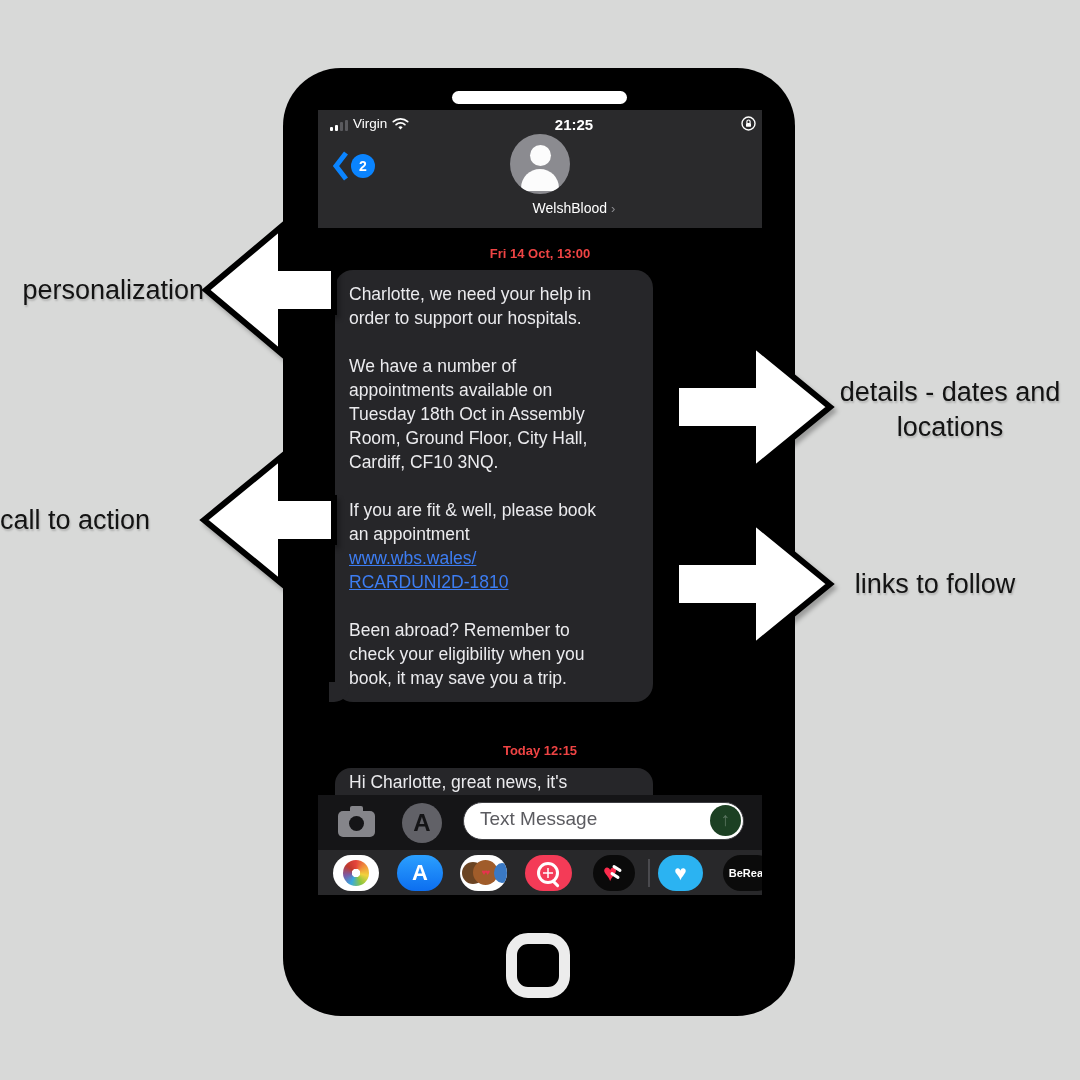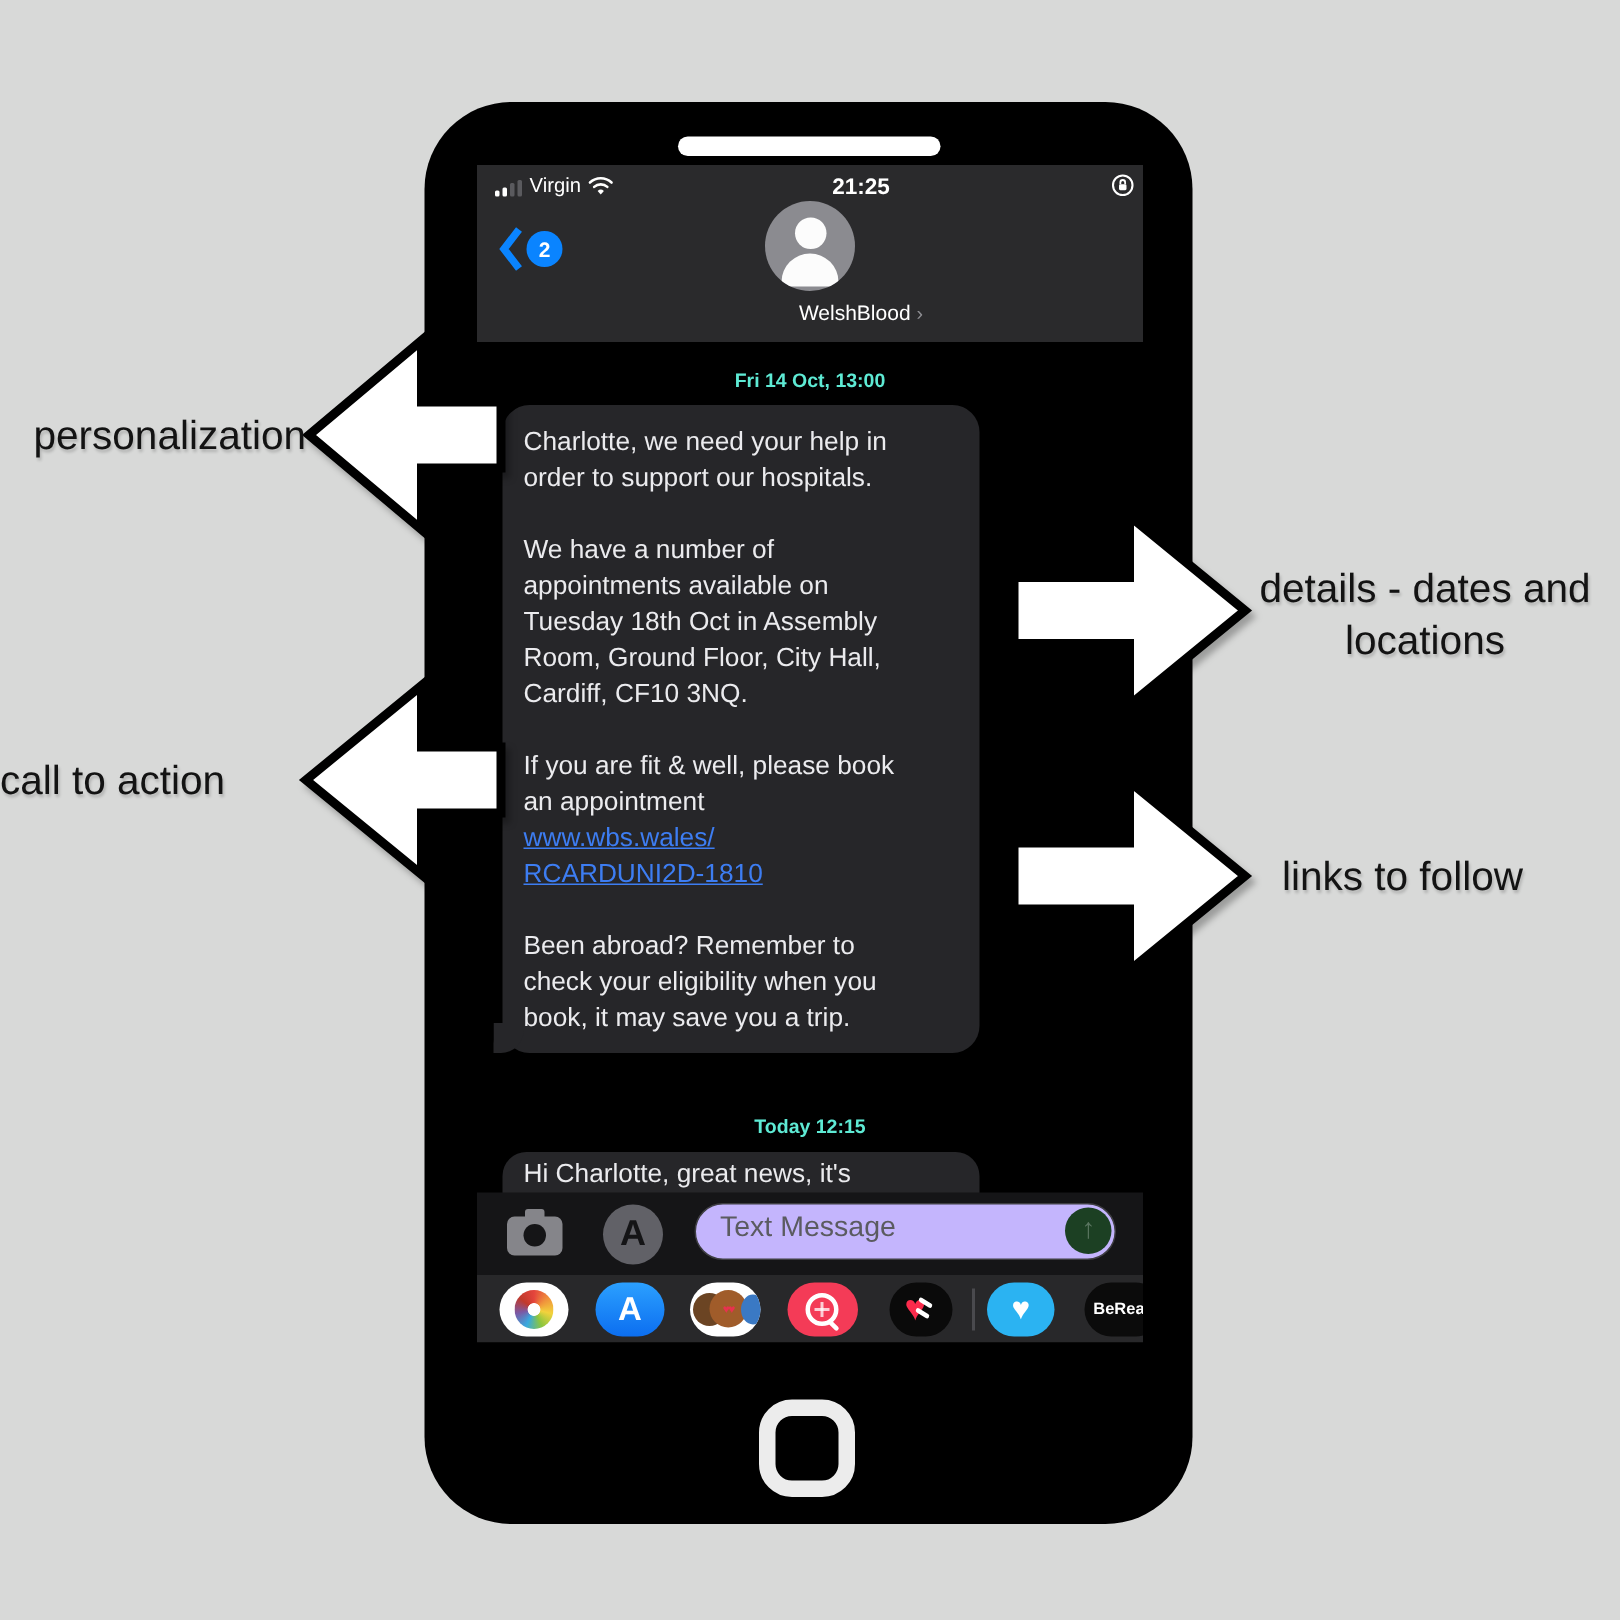--- a/index.html
+++ b/index.html
@@ -32,40 +32,40 @@
   .batt svg{position:absolute;left:7px;top:-2px;}
 
   .back-wrap{position:absolute;left:14px;top:40px;width:60px;height:34px;}
   .badge{position:absolute;left:19px;top:4px;width:24px;height:24px;border-radius:50%;background:#0a84ff;color:#fff;font-size:14px;font-weight:600;text-align:center;line-height:24px;}
   .avatar{position:absolute;left:192px;top:24px;width:60px;height:60px;border-radius:50%;background:#8b8b90;overflow:hidden;}
   .avatar .head{width:21px;height:21px;border-radius:50%;background:#fcfcfc;margin:11px auto 0;}
   .avatar .body{width:38px;height:22px;border-radius:19px 19px 0 0;background:#fcfcfc;margin:3px auto 0;}
   .contact-row{position:absolute;top:90px;left:0;width:100%;text-align:center;color:#fff;font-size:14px;}
   .contact-row .chev{color:#8e8e93;margin-left:4px;font-size:13px;}
 
-  .ts{position:absolute;left:0;width:100%;text-align:center;color:#5eead4;font-size:13px;font-weight:600;}
+  .ts{position:absolute;left:0;width:100%;text-align:center;color:#ef4444;font-size:13px;font-weight:600;}
   .ts1{top:136px;} .ts2{top:633px;}
 
   .bubble{position:absolute;left:17px;width:318px;background:#262629;border-radius:18px;color:#ebebee;font-size:17.5px;line-height:24px;padding:12px 14px;box-sizing:border-box;}
   .bubble1{top:160px;}
   .bubble1::before{content:"";position:absolute;left:-6px;bottom:0;width:20px;height:20px;background:#262629;border-bottom-right-radius:15px;}
   .bubble1::after{content:"";position:absolute;left:-19px;bottom:-1px;width:13px;height:22px;background:#000;border-bottom-right-radius:10px;}
   .para{white-space:pre-line;}
   .para + .para{margin-top:24px;}
   .para-cta{white-space:normal;}
   .blk{display:block;}
   .lnk{color:#3d7df2;text-decoration:underline;cursor:pointer;}
   .bubble2{top:658px;height:46px;border-radius:16px;padding-top:2px;overflow:hidden;white-space:nowrap;}
 
   .toolbar{position:absolute;left:0;top:685px;width:444px;height:55px;background:#151517;}
   .cam{position:absolute;left:20px;top:16px;width:37px;height:26px;background:#85858a;border-radius:5px;}
   .cam::before{content:"";position:absolute;top:-5px;left:12px;width:13px;height:7px;background:#85858a;border-radius:2px 2px 0 0;}
   .cam::after{content:"";position:absolute;top:5px;left:11px;width:15px;height:15px;border-radius:50%;background:#151517;}
   .tb-appstore{position:absolute;left:84px;top:8px;width:40px;height:40px;border-radius:50%;background:#616167;color:#141416;font-size:24px;font-weight:700;text-align:center;line-height:40px;}
-  .pill{position:absolute;left:145px;top:7px;width:281px;height:38px;border:1.5px solid #3e3e42;border-radius:20px;background:#c4b5fd;box-sizing:border-box;}
+  .pill{position:absolute;left:145px;top:7px;width:281px;height:38px;border:1.5px solid #3e3e42;border-radius:20px;background:#ffffff;box-sizing:border-box;}
   .pill input{position:absolute;left:14px;top:4px;width:200px;background:transparent;border:none;outline:none;color:#5b5b60;font-size:19px;font-family:"Liberation Sans",sans-serif;}
   .pill input::placeholder{color:#5b5b60;}
   .send{position:absolute;right:2px;top:2px;width:31px;height:31px;border-radius:50%;background:#1c4023;color:#5a7560;font-size:19px;font-weight:700;text-align:center;line-height:30px;cursor:pointer;}
 
   .approw{position:absolute;left:0;top:740px;width:444px;height:45px;background:#28282a;}
   .pillapp{position:absolute;top:5px;height:36px;border-radius:18px;}
   .ap-photos{left:15px;width:46px;background:#fff;}
   .flower{position:absolute;left:10px;top:5px;width:26px;height:26px;border-radius:50%;
     background:radial-gradient(circle,#ffffff 0 4px,rgba(255,255,255,0) 4.5px),
     conic-gradient(#e4443c,#f0923c,#f2d23c,#8cc63f,#37a9e0,#7b5aa6,#c0392b,#e4443c);}

